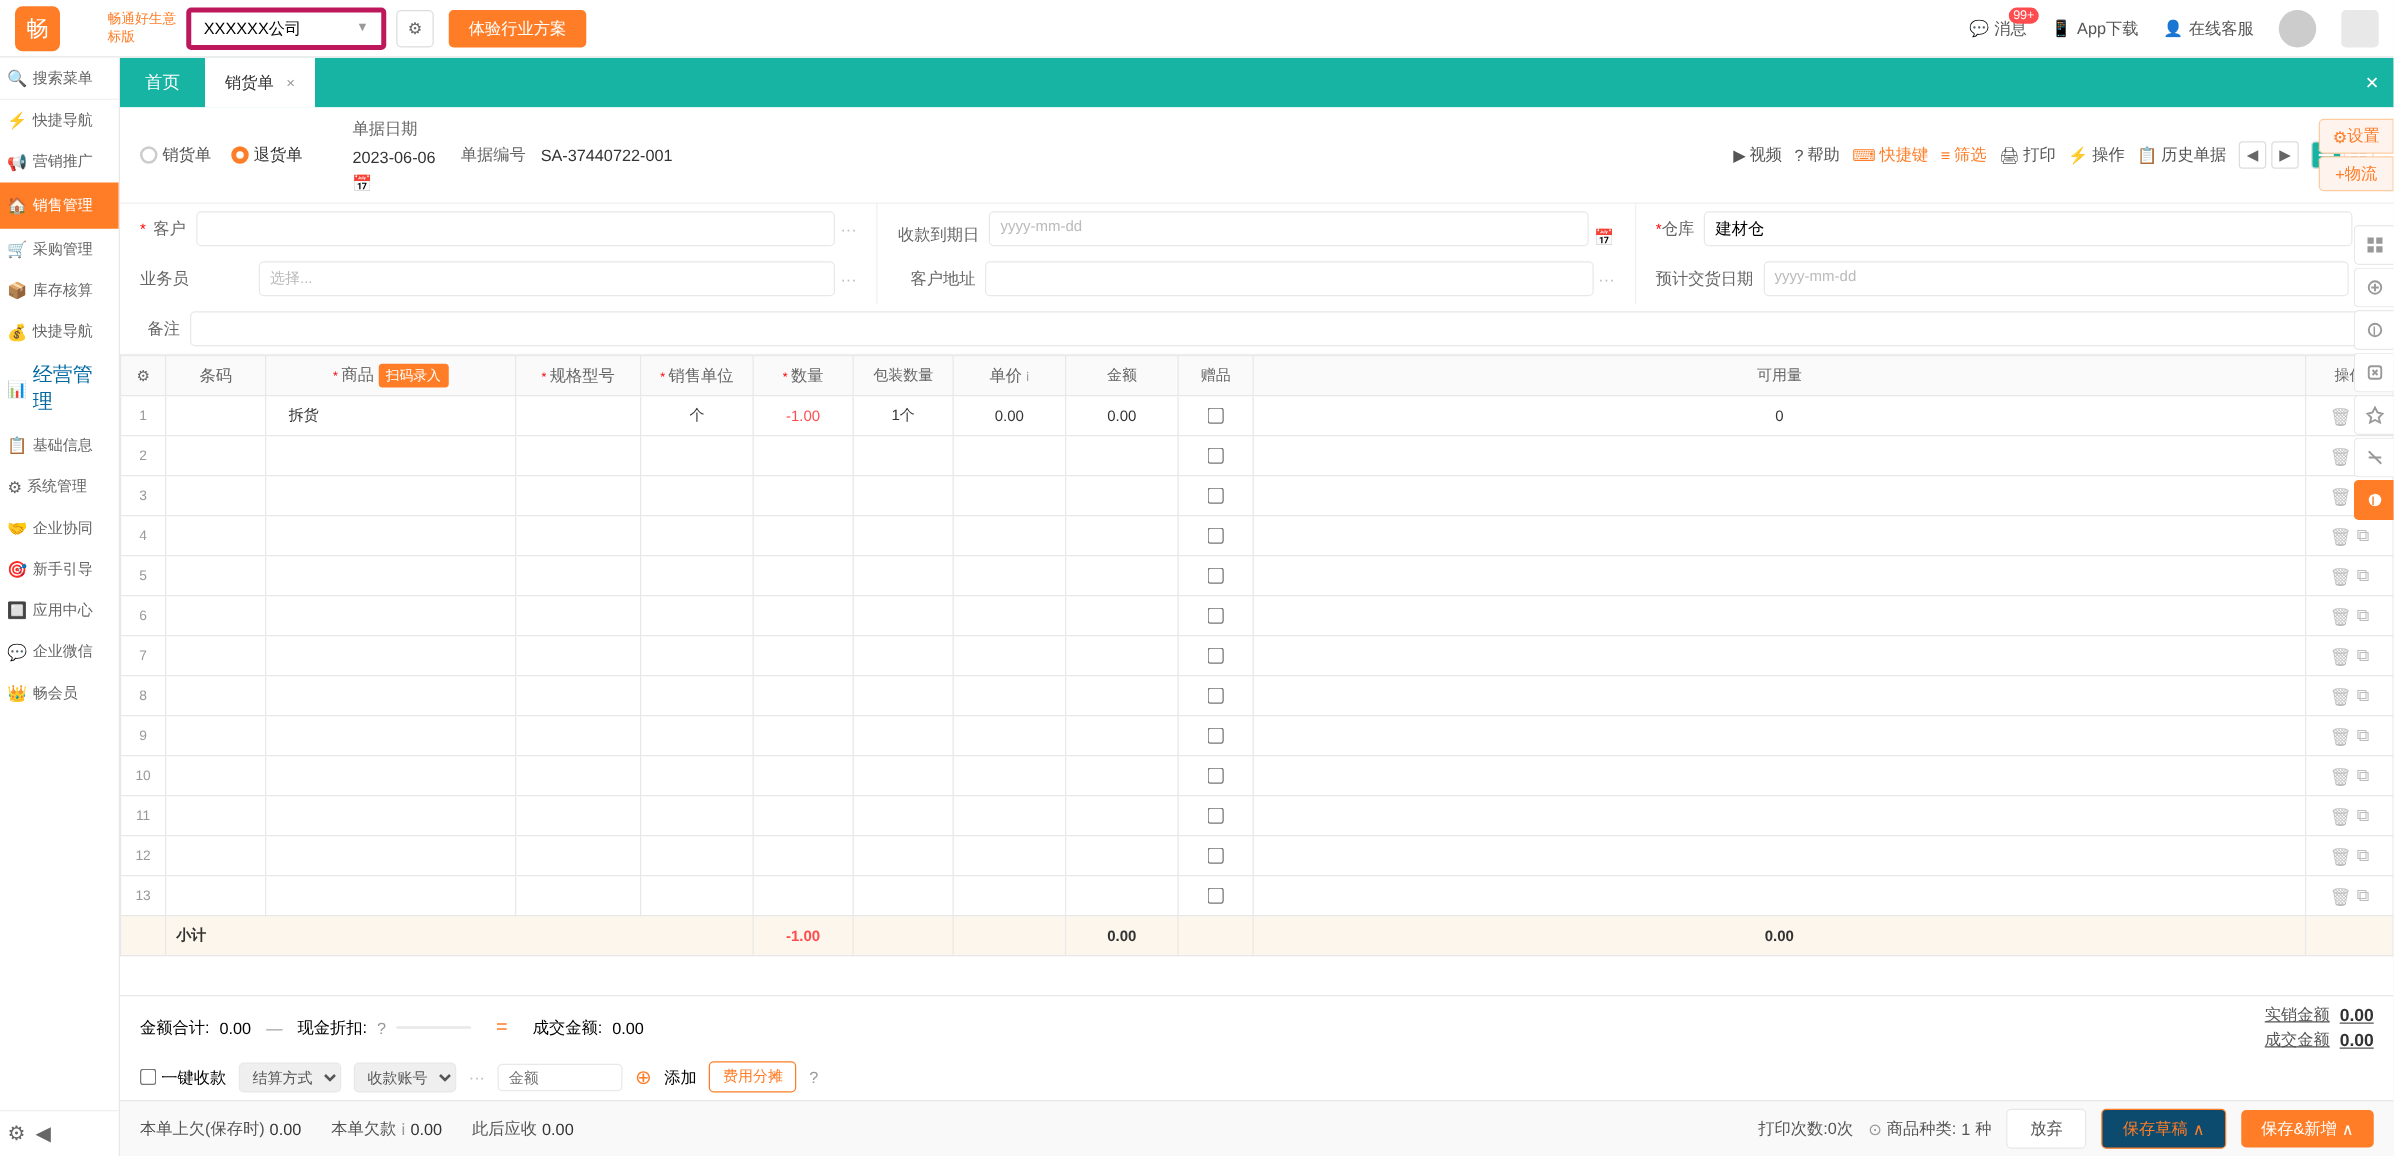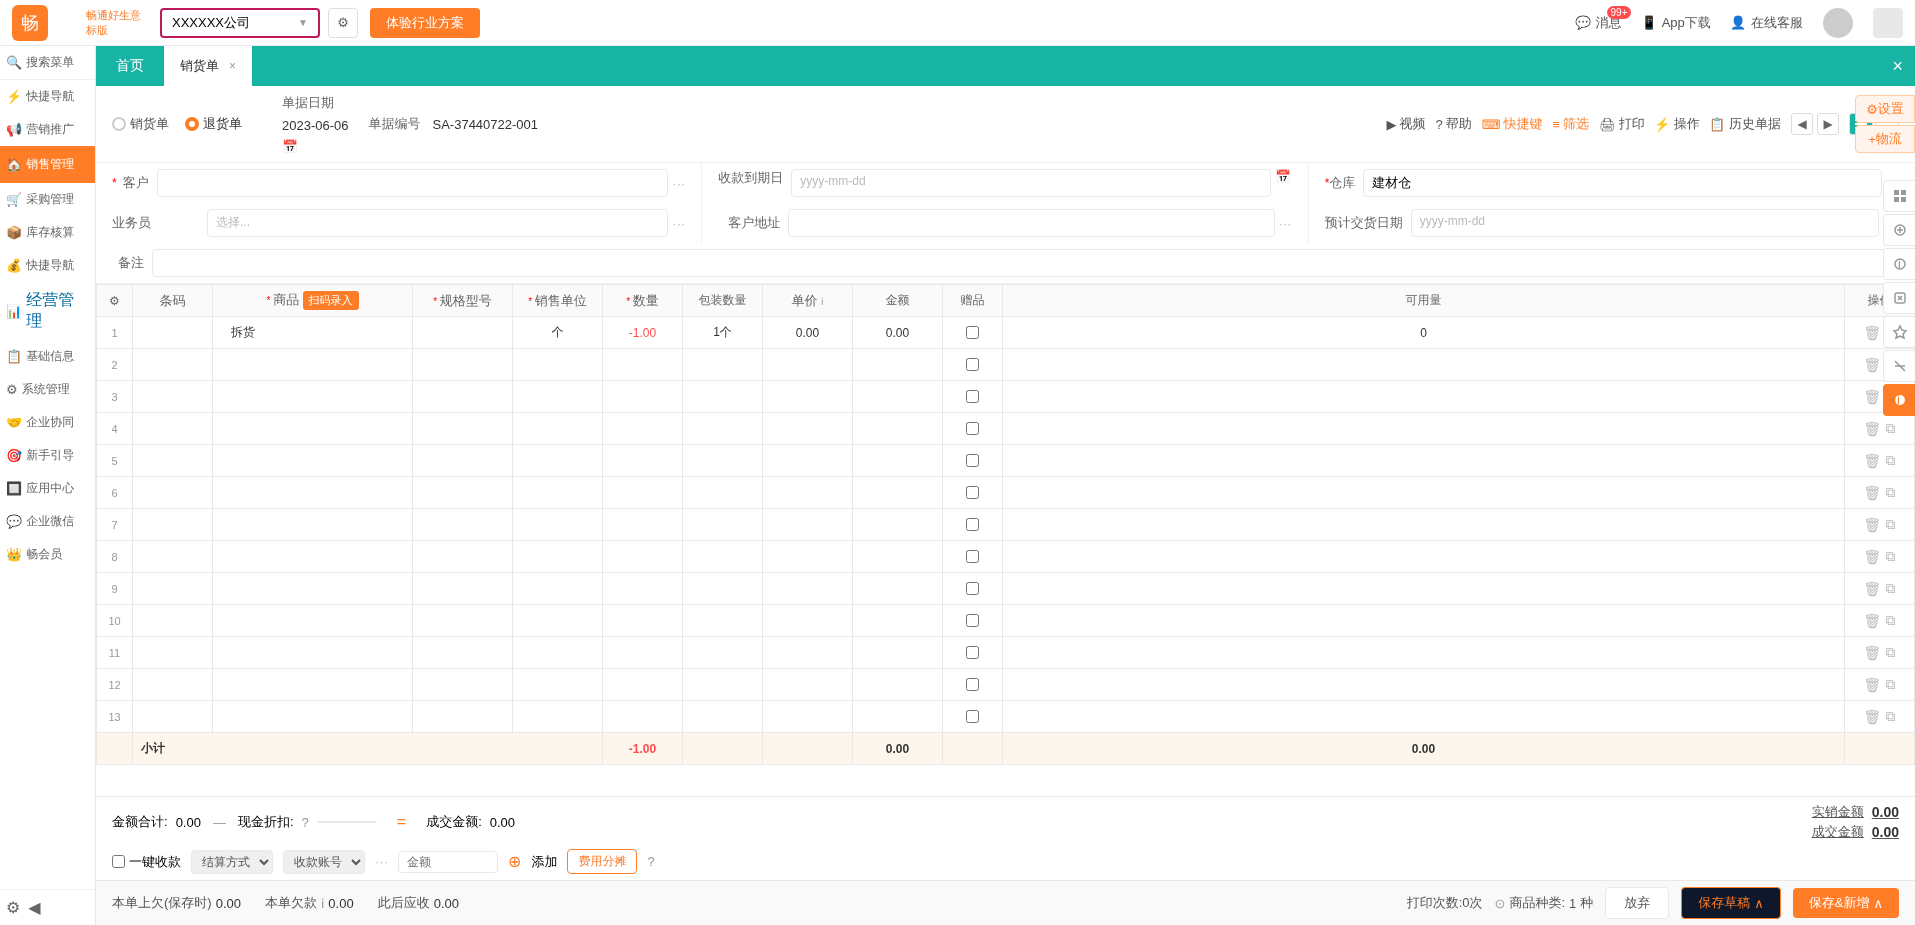--- a/index.html
+++ b/index.html
@@ -3,21 +3,21 @@
   <meta charset="utf-8">
   <style>
     * { box-sizing: border-box; margin: 0; padding: 0; font-family: 'Microsoft YaHei', Arial, sans-serif; font-size: 13px; }
     body { background: #f5f5f5; overflow: hidden; width: 1915px; height: 925px; }
 
     
     .top-bar { height: 46px; background: #fff; display: flex; align-items: center; padding: 0 12px; border-bottom: 1px solid #e8e8e8; position: relative; }
     .logo-area { display: flex; align-items: center; gap: 6px; min-width: 130px; }
     .logo-icon { width: 36px; height: 36px; background: #ff7d27; border-radius: 6px; display: flex; align-items: center; justify-content: center; color: #fff; font-size: 18px; }
     .logo-text { font-size: 11px; color: #ff7d27; line-height: 1.3; }
-    .company-selector { display: flex; align-items: center; gap: 4px; padding: 4px 10px; border: 2px solid #be185d; border-radius: 4px; cursor: pointer; min-width: 160px; margin-left: 18px; background: #fff; }
+    .company-selector { display: flex; align-items: center; gap: 4px; padding: 4px 10px; border: 4px solid #be185d; border-radius: 4px; cursor: pointer; min-width: 160px; margin-left: 7px; background: #fff; }
     .chevron-down { font-size: 10px; color: #999; margin-left: auto; }
     .gear-btn { width: 30px; height: 30px; border: 1px solid #ddd; border-radius: 4px; display: flex; align-items: center; justify-content: center; cursor: pointer; color: #666; margin-left: 8px; }
     .try-btn { background: #ff7d27; color: #fff; border: none; padding: 6px 16px; border-radius: 4px; cursor: pointer; font-size: 13px; margin-left: 12px; }
     .top-right { margin-left: auto; display: flex; align-items: center; gap: 20px; }
     .top-right-item { display: flex; align-items: center; gap: 4px; cursor: pointer; color: #555; font-size: 13px; position: relative; }
     .badge { position: absolute; top: -8px; right: -10px; background: #ff4d4f; color: #fff; border-radius: 8px; font-size: 10px; padding: 1px 4px; }
     .avatar { width: 30px; height: 30px; background: #ccc; border-radius: 50%; }
 
     
     .tab-bar { height: 40px; background: #17b3a3; display: flex; align-items: center; padding: 0 0; }
@@ -61,21 +61,21 @@
     .payment-checkbox { display: flex; align-items: center; gap: 4px; }
     .payment-input { border: 1px solid #e8e8e8; border-radius: 4px; padding: 3px 8px; font-size: 12px; width: 100px; }
     .fee-btn { border: 1px solid #ff7d27; color: #ff7d27; background: #fff; border-radius: 4px; padding: 3px 10px; cursor: pointer; font-size: 12px; }
 
     
     .status-bar { background: #f9f9f9; border-top: 1px solid #e8e8e8; padding: 6px 16px; display: flex; align-items: center; gap: 24px; font-size: 12px; color: #555; }
     .status-item { display: flex; align-items: center; gap: 4px; }
     .status-value { color: #333; }
     .status-right { margin-left: auto; display: flex; align-items: center; gap: 12px; }
     .btn-abandon { border: 1px solid #e8e8e8; background: #fff; color: #555; border-radius: 4px; padding: 6px 18px; cursor: pointer; font-size: 13px; }
-    .btn-save-draft { border: 1px solid #ff7d27; background: #0f172a; color: #ff7d27; border-radius: 4px; padding: 6px 16px; cursor: pointer; font-size: 13px; display: flex; align-items: center; gap: 4px; }
+    .btn-save-draft { border: 1px solid #ff7d27; background: #0c4a6e; color: #ff7d27; border-radius: 4px; padding: 6px 16px; cursor: pointer; font-size: 13px; display: flex; align-items: center; gap: 4px; }
     .btn-save-new { background: #ff7d27; color: #fff; border: none; border-radius: 4px; padding: 6px 16px; cursor: pointer; font-size: 13px; display: flex; align-items: center; gap: 4px; }
     .right-panel-btn { width: 32px; height: 32px; background: #fff; border: 1px solid #e8e8e8; border-right: none; display: flex; align-items: center; justify-content: center; cursor: pointer; color: #666; font-size: 14px; border-radius: 4px 0 0 4px; }
 
     .header-area { background: #fff; }
   </style>
 </head>
 <body>
 
 <div class="top-bar">
   <div class="logo-area">
@@ -281,21 +281,21 @@
       </div>
 
       <div style="display:grid;grid-template-columns:1fr 1fr 1fr;background:#fff;border-bottom:1px solid #f0f0f0;">
 
         <div style="display:flex;align-items:center;padding:6px 16px;border-right:1px solid #f0f0f0;">
           <span style="color:red;font-size:12px;">*</span>
           <span class="field-label" style="min-width:40px;">客户</span>
           <div style="flex:1;border:1px solid #e8e8e8;border-radius:4px;padding:4px 8px;min-height:28px;background:#fff;"></div>
           <span style="color:#bbb;margin-left:4px;cursor:pointer;">···</span>
         </div>
-        <div style="display:flex;align-items:flex-start;padding:6px 16px;border-right:1px solid #f0f0f0;">
+        <div style="display:flex;align-items:flex-end;padding:6px 16px;border-right:1px solid #f0f0f0;">
           <span class="field-label">收款到期日</span>
           <div style="flex:1;border:1px solid #e8e8e8;border-radius:4px;padding:4px 8px;min-height:28px;background:#fff;color:#bbb;font-size:12px;">yyyy-mm-dd</div>
           <span style="color:#17b3a3;margin-left:4px;cursor:pointer;">📅</span>
         </div>
         <div style="display:flex;align-items:center;padding:6px 16px;">
           <span style="color:red;font-size:12px;">*</span>
           <span class="field-label" style="min-width:30px;">仓库</span>
           <div style="flex:1;border:1px solid #e8e8e8;border-radius:4px;padding:4px 8px;min-height:28px;background:#fff;font-size:13px;">建材仓</div>
           <span style="color:#bbb;margin-left:4px;cursor:pointer;">···</span>
         </div>

